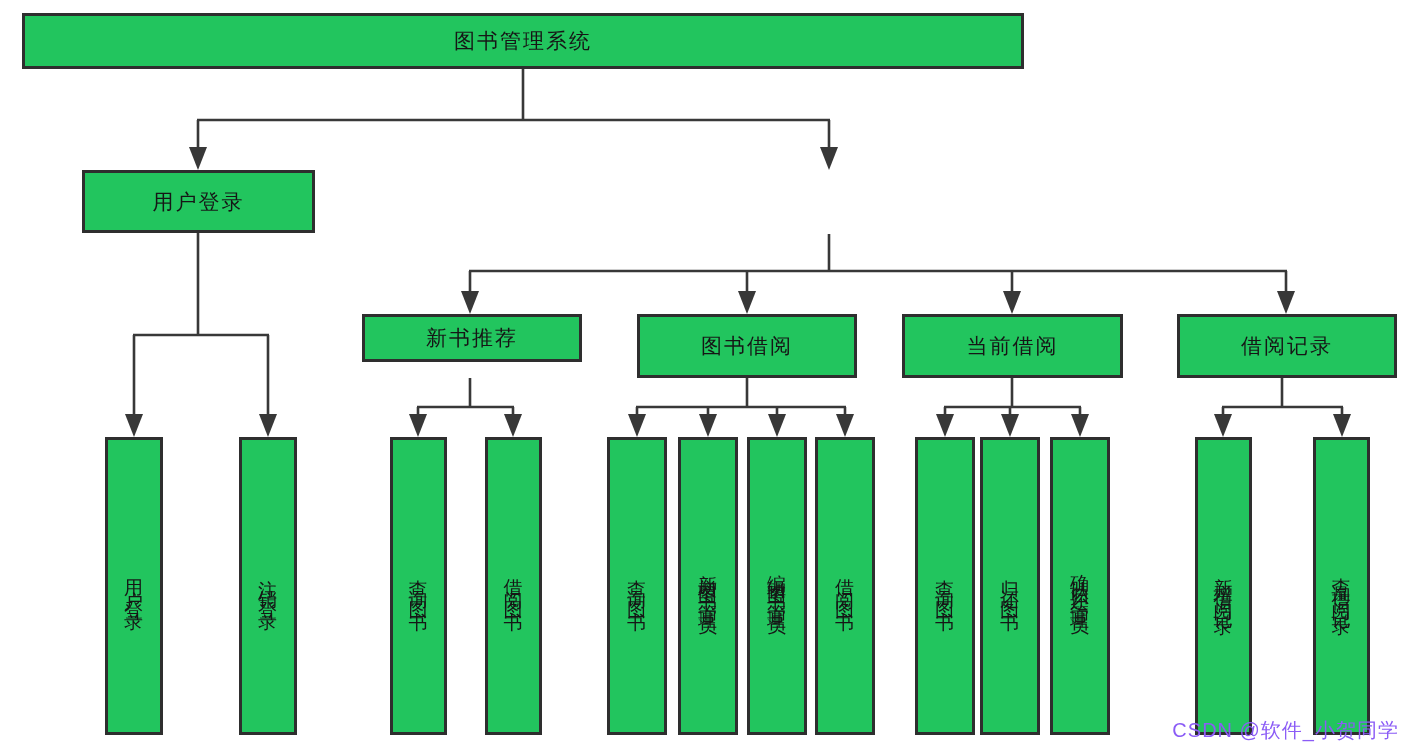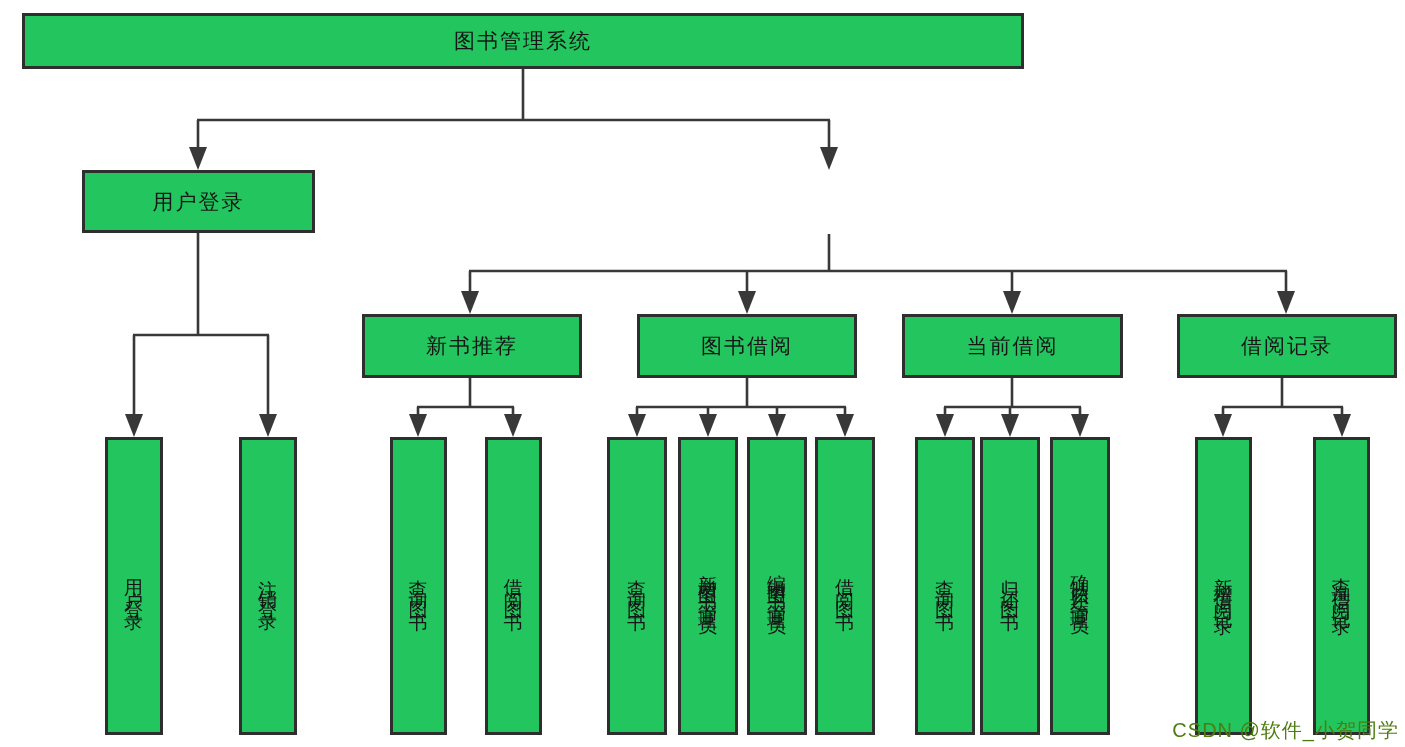--- a/index.html
+++ b/index.html
@@ -30,21 +30,21 @@
     letter-spacing:11px;
     line-height:1;
   }
   svg.wires{position:absolute;left:0;top:0;pointer-events:none;}
   svg.wires line, svg.wires polyline{stroke:#383838;stroke-width:2.6;fill:none;}
   svg.wires polygon{fill:#383838;stroke:none;}
   .watermark{
     position:absolute;
     right:6px;top:717px;
     font-size:20px;
-    color:#4d7c0f;
+    color:#8b5cf6;
     letter-spacing:1px;
     white-space:nowrap;
   }
 </style>
 </head>
 <body>
 
 <div class="stage">
 
   <svg class="wires" width="1405" height="747" viewBox="0 0 1405 747">
@@ -106,21 +106,21 @@
     <line x1="1223" y1="407" x2="1223" y2="417"></line>
     <line x1="1342" y1="407" x2="1342" y2="417"></line>
     <polygon points="1214,414 1232,414 1223,437"></polygon>
     <polygon points="1333,414 1351,414 1342,437"></polygon>
   </svg>
 
   <div class="node hbox" style="left:22px;top:13px;width:1002px;height:56px;">图书管理系统</div>
 
   <div class="node hbox" style="left:82px;top:170px;width:233px;height:63px;">用户登录</div>
 
-  <div class="node hbox" style="left:362px;top:314px;width:220px;height:64px;">新书推荐</div>
+  <div class="node hbox" style="left:362px;top:314px;width:220px;height:48px;">新书推荐</div>
   <div class="node hbox" style="left:902px;top:314px;width:221px;height:64px;">当前借阅</div>
   <div class="node hbox" style="left:637px;top:314px;width:220px;height:64px;">图书借阅</div>
   <div class="node hbox" style="left:1177px;top:314px;width:220px;height:64px;">借阅记录</div>
 
   <div class="node vbox" style="left:105px;width:58px;">用户登录</div>
   <div class="node vbox" style="left:239px;width:58px;">注销登录</div>
 
   <div class="node vbox" style="left:390px;width:57px;">查询图书</div>
   <div class="node vbox" style="left:485px;width:57px;">借阅图书</div>
 

